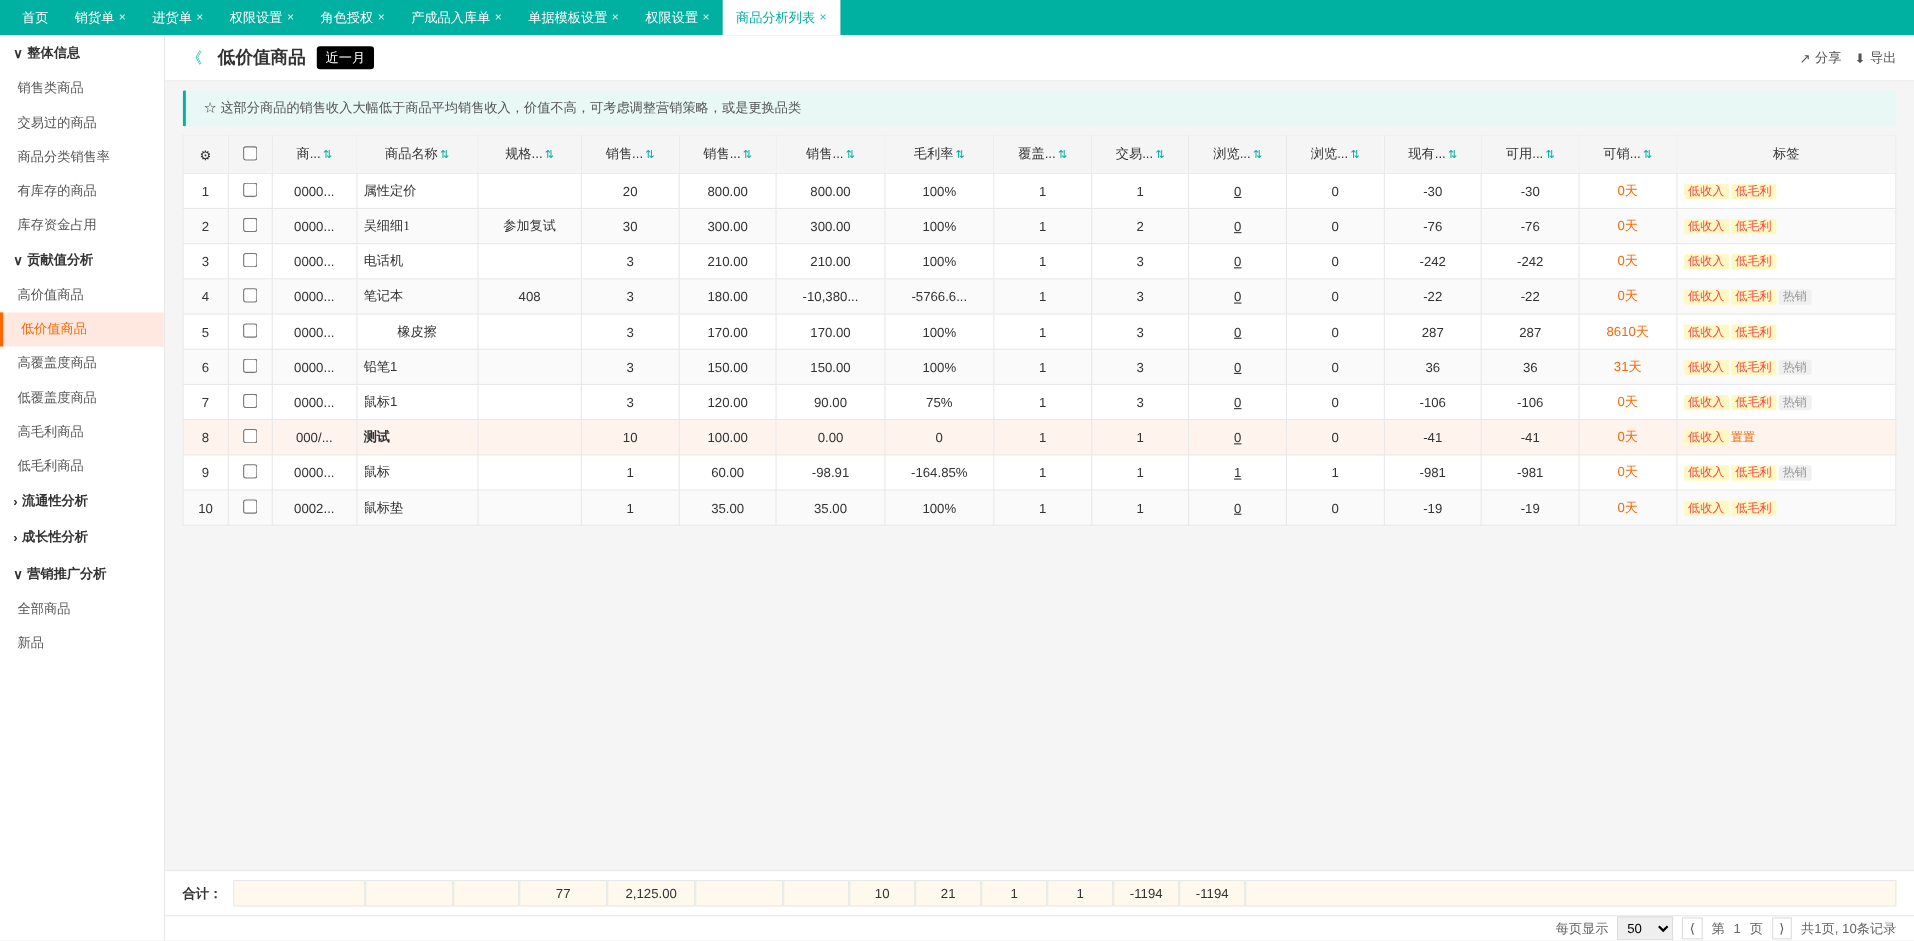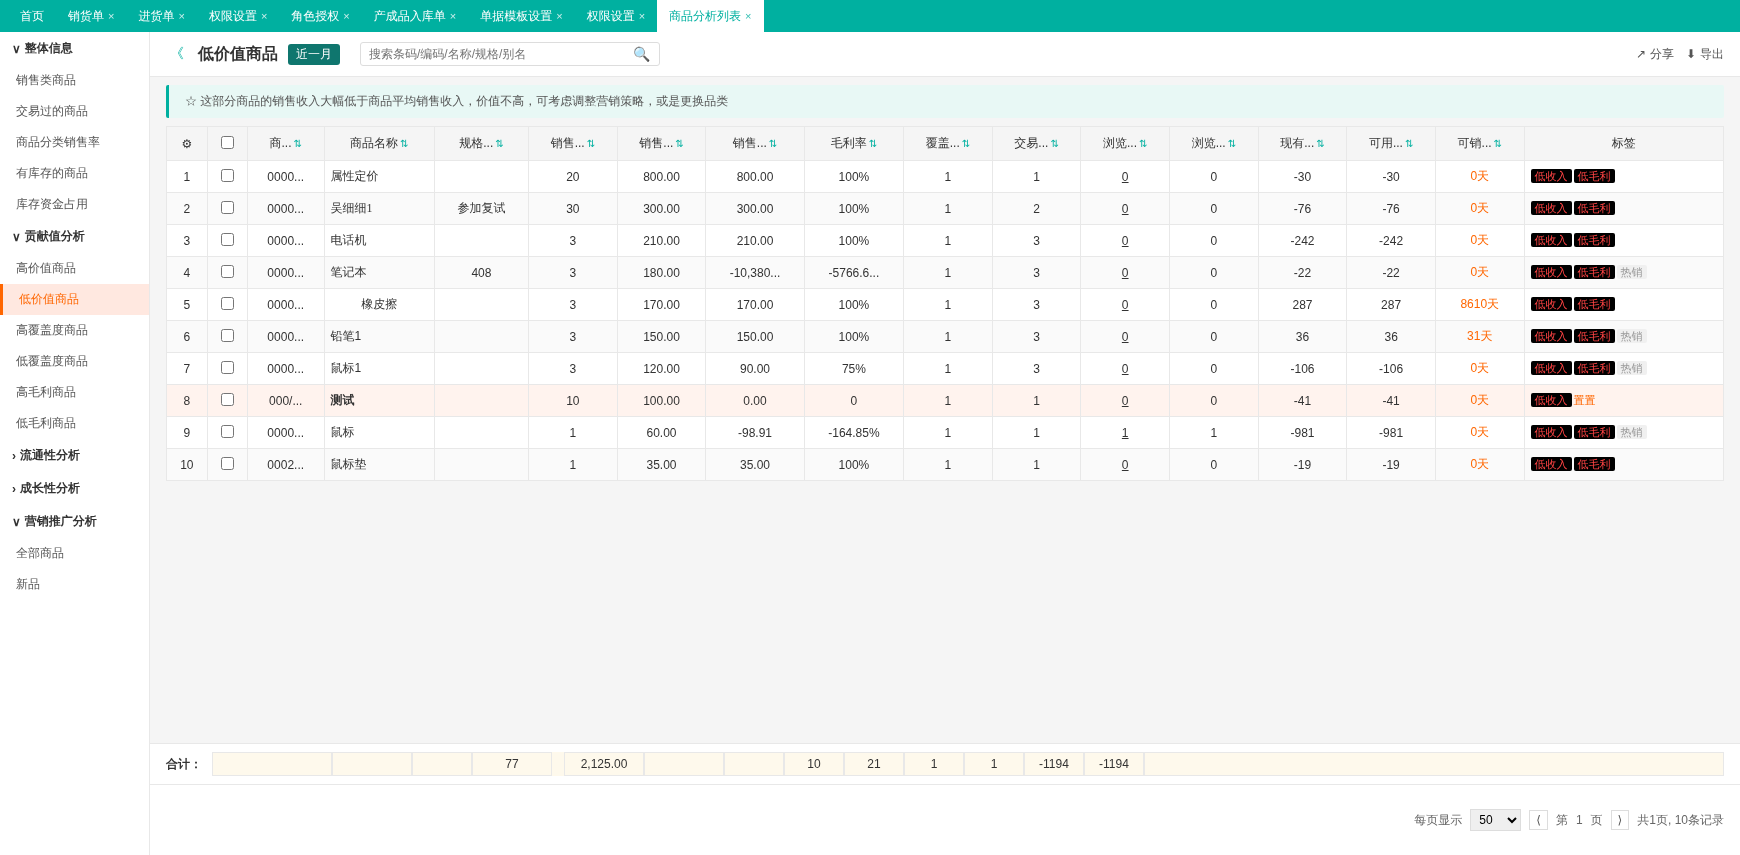--- a/index.html
+++ b/index.html
@@ -75,21 +75,21 @@
       align-items: center;
       border-bottom: 1px solid #e8e8e8;
       gap: 10px;
     }
     .page-title {
       font-size: 16px;
       font-weight: bold;
       color: #333;
     }
     .date-badge {
-      background: #0f766e;
+      background: #000000;
       color: white;
       padding: 2px 8px;
       border-radius: 3px;
       font-size: 12px;
     }
     .search-box {
       display: flex;
       align-items: center;
       border: 1px solid #ddd;
       border-radius: 3px;
@@ -164,21 +164,21 @@
       border: 1px solid #e8e8e8;
       color: #333;
       white-space: nowrap;
     }
     
     tr:nth-child(even) { background: #fafafa; }
     tr.highlighted { background: #fff3ee; }
     
     .tag-orange { color: #ff6600; font-size: 11px; }
     .tag-gray { color: #999; background: #f0f0f0; padding: 1px 4px; border-radius: 2px; font-size: 11px; }
-    .tag-red { color: #ff4444; background: #000000; padding: 1px 4px; border-radius: 2px; font-size: 11px; margin-right: 2px; }
+    .tag-red { color: #ff4444; background: #fef9c3; padding: 1px 4px; border-radius: 2px; font-size: 11px; margin-right: 2px; }
     
     .link-underline { text-decoration: underline; cursor: pointer; color: #333; }
     
     .sort-icon { color: #00b0a0; margin-left: 2px; font-size: 10px; }
     
     
     .footer-bar {
       background: #fff;
       border-top: 1px solid #e8e8e8;
       padding: 8px 16px;
@@ -193,21 +193,21 @@
       min-width: 80px;
       text-align: center;
       color: #333;
     }
     
     
     .pagination {
       display: flex;
       align-items: center;
       justify-content: flex-end;
-      padding: 24px 16px;
+      padding: 0 16px;
       background: #fff;
       border-top: 1px solid #e8e8e8;
       gap: 8px;
     }
     .pagination-text { color: #666; font-size: 12px; }
     .pagination-btn {
       padding: 2px 6px;
       border: 1px solid #ddd;
       background: #fff;
       cursor: pointer;
@@ -316,24 +316,20 @@
     <div class="sidebar-item">全部商品</div>
     <div class="sidebar-item">新品</div>
   </div>
 
   <div class="content-area">
 
     <div class="content-header">
       <span class="collapse-btn">《</span>
       <span class="page-title">低价值商品</span>
       <span class="date-badge">近一月</span>
-      <div class="search-box">
-        <input type="text" placeholder="搜索条码/编码/名称/规格/别名" style="">
-        <span class="search-icon">🔍</span>
-      </div>
       <div class="header-actions">
         <div class="header-btn">
           <span>↗</span>
           <span>分享</span>
         </div>
         <div class="header-btn">
           <span>⬇</span>
           <span>导出</span>
         </div>
       </div>
@@ -562,21 +558,21 @@
       </table>
     </div>
 
     <div class="footer-bar">
       <span class="total-label">合计：</span>
       <div style="display:flex; flex:1; gap:0; background:#fef9ec;">
         <div class="total-cell" style="min-width:120px;"></div>
         <div class="total-cell" style="min-width:80px;"></div>
         <div class="total-cell" style="min-width:60px;"></div>
         <div class="total-cell" style="min-width:80px;">77</div>
-        <div class="total-cell" style="min-width:80px;margin-left:12px;">2,125.00</div>
+        <div class="total-cell" style="min-width:80px;">2,125.00</div>
         <div class="total-cell" style="min-width:80px;"></div>
         <div class="total-cell" style="min-width:60px;"></div>
         <div class="total-cell" style="min-width:60px;">10</div>
         <div class="total-cell" style="min-width:60px;">21</div>
         <div class="total-cell" style="min-width:60px;">1</div>
         <div class="total-cell" style="min-width:60px;">1</div>
         <div class="total-cell" style="min-width:60px;">-1194</div>
         <div class="total-cell" style="min-width:60px;">-1194</div>
         <div class="total-cell" style="flex:1;"></div>
       </div>

